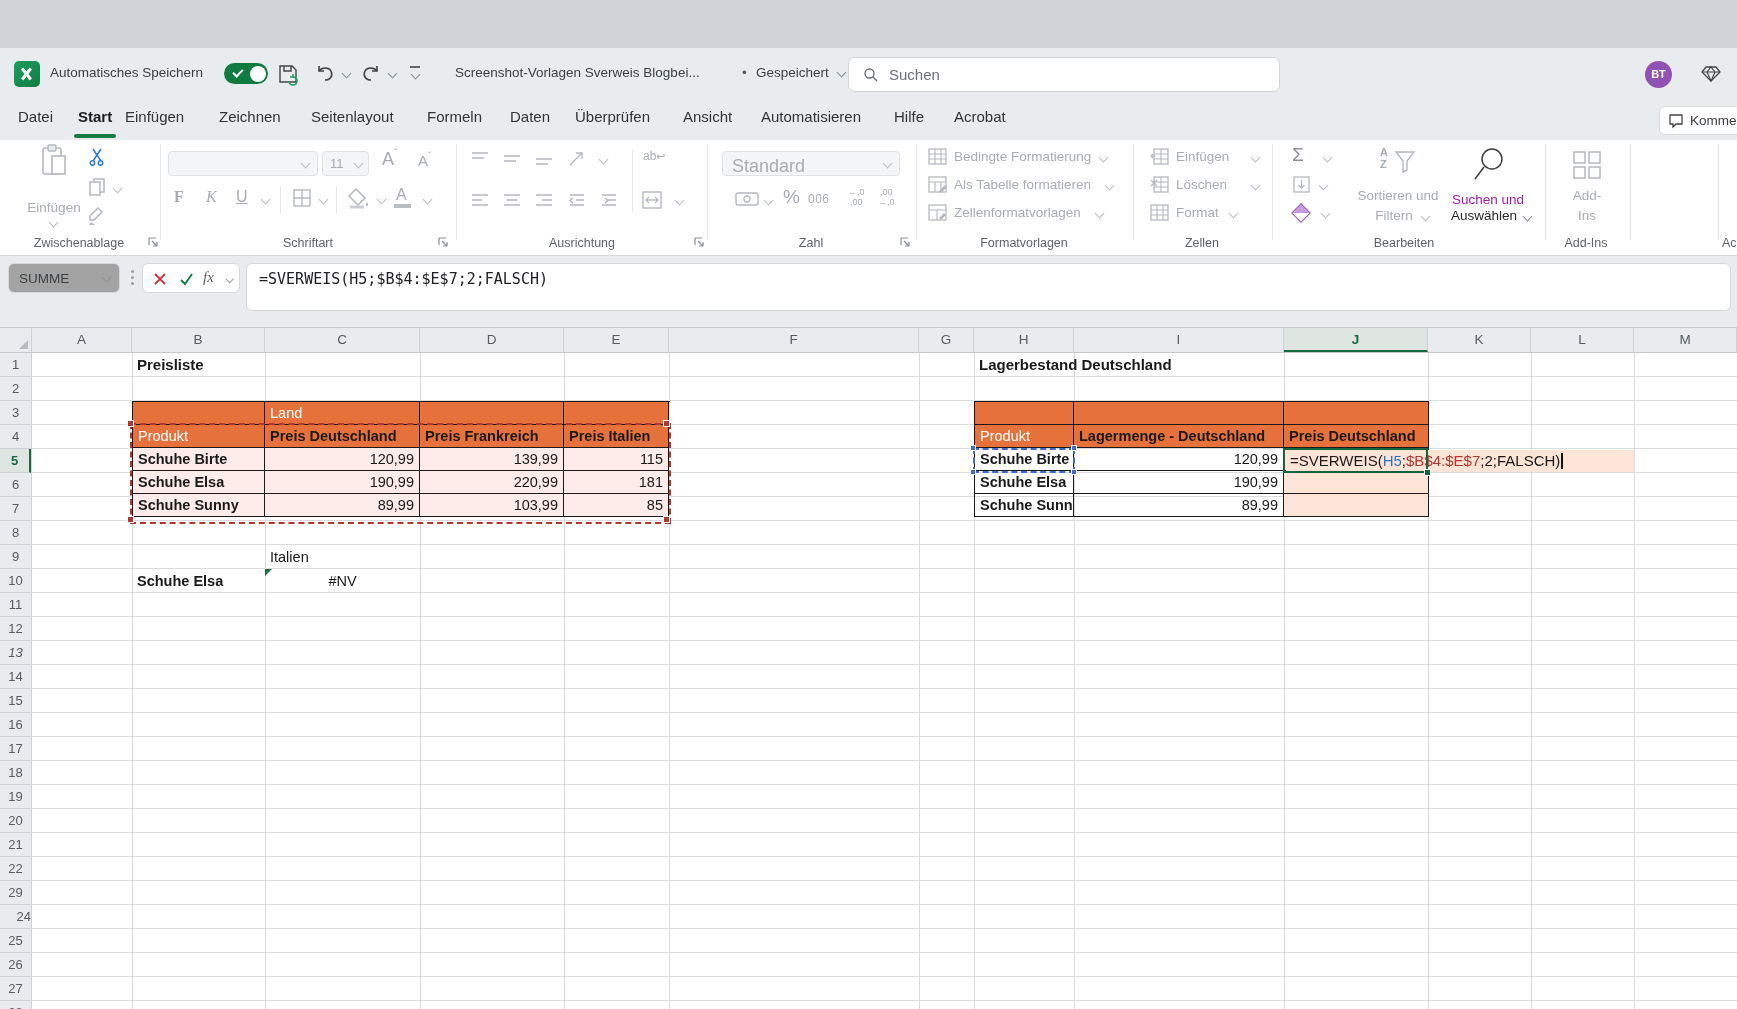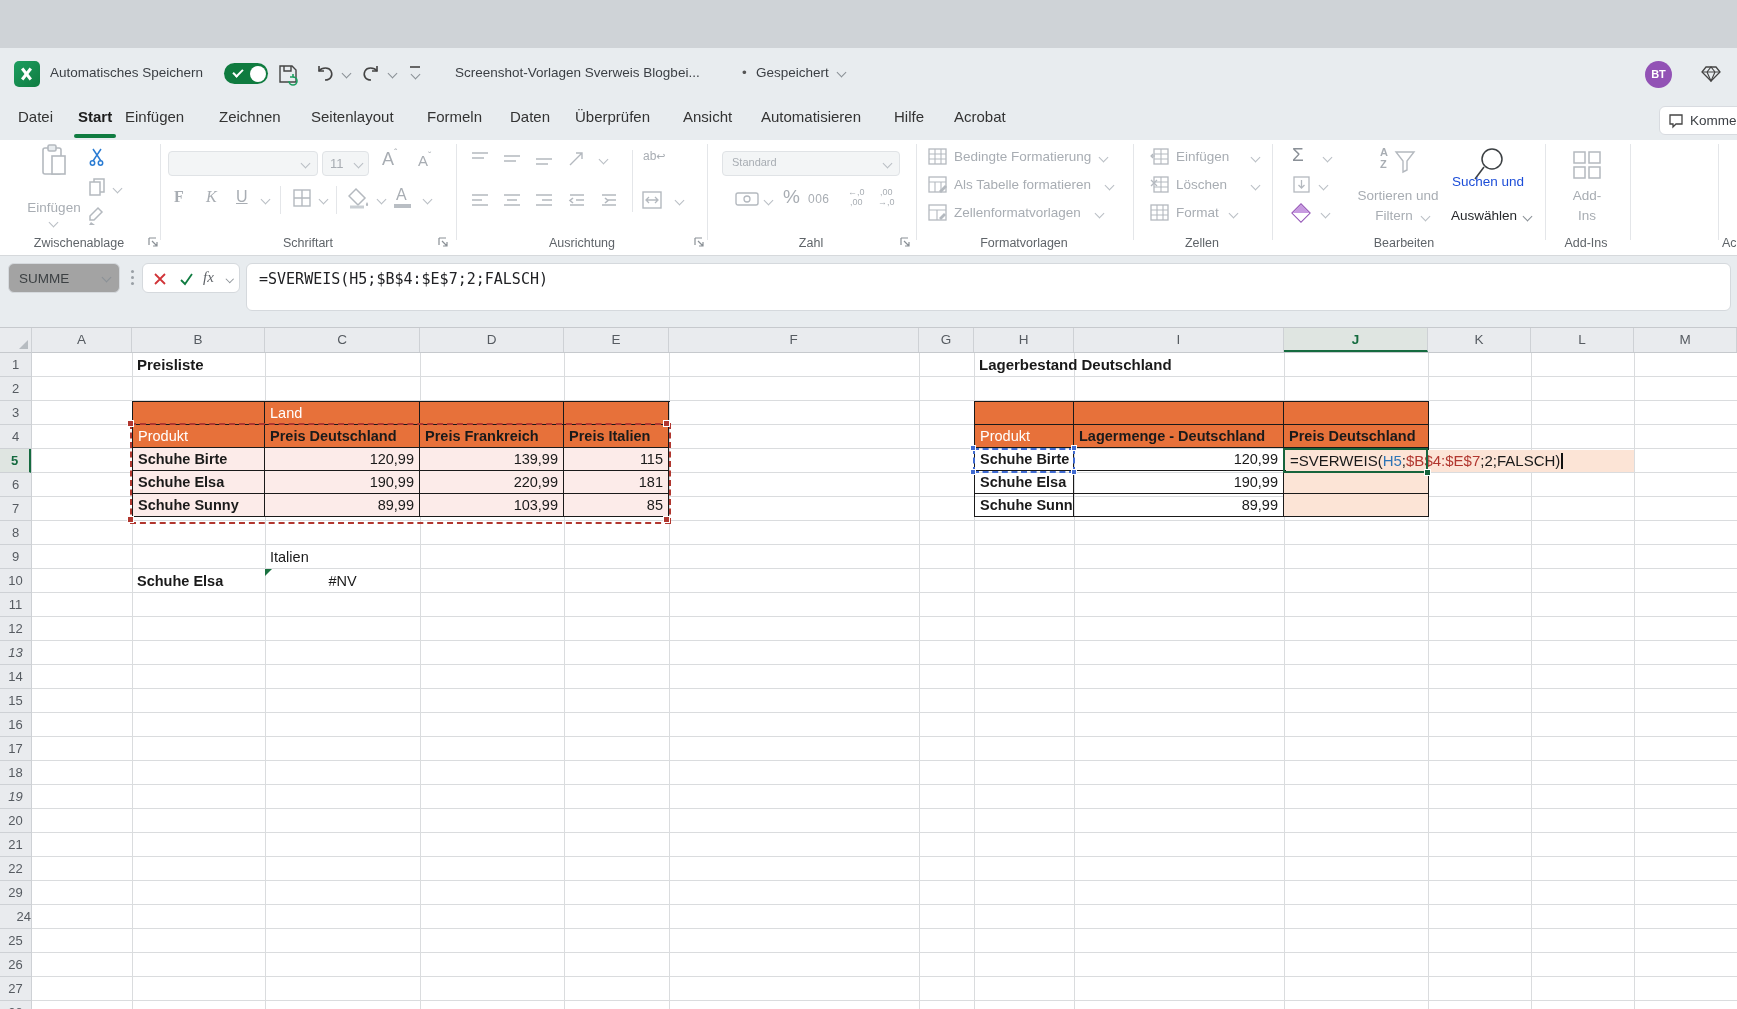--- a/index.html
+++ b/index.html
@@ -81,20 +81,27 @@
       <path d="M17 8c-3-4-10-4-12 0s0 9 6 9" fill="none" stroke="#444" stroke-width="1.6"></path>
       <path d="M17 3v5h-5" fill="none" stroke="#444" stroke-width="1.6"></path>
     </svg>
     <span class="ab chv" style="left:389px;top:22px;"></span>
     <div class="ab" style="left:410px;top:18px;width:10px;height:2px;background:#666;"></div>
     <span class="ab chv" style="left:412px;top:23px;"></span>
     <div class="ab t13" style="left:455px;top:17px;max-width:285px;overflow:hidden;white-space:nowrap;">Screenshot-Vorlagen Sverweis Blogbei...</div>
     <div class="ab t13" style="left:742px;top:17px;color:#555;">•</div>
     <div class="ab t13" style="left:756px;top:17px;">Gespeichert</div>
     <span class="ab chv" style="left:838px;top:21px;"></span>
+    <div class="ab" style="left:848px;top:9px;width:432px;height:35px;background:#fff;border:1px solid #d0d4d8;border-radius:7px;box-sizing:border-box;">
+      <svg class="ab" style="left:14px;top:9px;" width="16" height="16" viewBox="0 0 16 16">
+        <circle cx="6.5" cy="6.5" r="4.5" fill="none" stroke="#6b7075" stroke-width="1.4"></circle>
+        <path d="M10 10l4 4" stroke="#6b7075" stroke-width="1.4"></path>
+      </svg>
+      <div class="ab" style="left:40px;top:8px;font-size:15px;color:#6b7075;">Suchen</div>
+    </div>
     <div class="ab" style="left:1645px;top:13px;width:27px;height:27px;border-radius:50%;background:var(--purple,#9252b5);color:#fff;font-size:11px;font-weight:bold;text-align:center;line-height:27px;">BT</div>
     <svg class="ab" style="left:1700px;top:15px;" width="22" height="22" viewBox="0 0 22 22">
       <path d="M6 4h10l4 5-9 9-9-9z" fill="none" stroke="#444" stroke-width="1.3"></path>
       <path d="M2 9h18M11 18L7 9l4-5 4 5z" fill="none" stroke="#444" stroke-width="1.1"></path>
     </svg>
   </div>
 
   <div class="ab tabrow">
     <div class="ab" id="tabs" style="left:0;top:0;width:1737px;height:40px;">
         <div class="tab" style="left: 18px;">Datei</div>
@@ -207,21 +214,21 @@
       </g>
     </svg>
     <div class="ab dis" style="left:643px;top:9px;font-size:12px;"><span>ab</span><span style="font-size:11px;">↩</span></div>
     <svg class="ab" style="left:641px;top:50px;" width="22" height="20" viewBox="0 0 22 20">
       <rect x="2" y="2" width="18" height="16" fill="none" stroke="#b4b9bf" stroke-width="1.4"></rect>
       <path d="M6 10h10M8 7l-3 3 3 3M14 7l3 3-3 3" fill="none" stroke="#b4b9bf" stroke-width="1.3"></path>
     </svg>
     <span class="ab chv lt" style="left:676px;top:57px;"></span>
 
     <div class="combo" style="left:722px;top:11px;width:178px;">
-      <div class="ab dis" style="left:9px;top:4px;font-size:11px;">Standard</div>
+      <div class="ab dis" style="left:9px;top:4px;font-size:18px;">Standard</div>
       <span class="chv lt" style="position:absolute;right:8px;top:8px;"></span>
     </div>
     <svg class="ab" style="left:735px;top:50px;" width="24" height="18" viewBox="0 0 24 18">
       <rect x="1" y="3" width="22" height="12" rx="2" fill="none" stroke="#b4b9bf" stroke-width="1.4"></rect>
       <circle cx="12" cy="9" r="3" fill="none" stroke="#b4b9bf" stroke-width="1.3"></circle>
     </svg>
     <span class="ab chv lt" style="left:765px;top:57px;"></span>
     <div class="ab dis" style="left:783px;top:46px;font-size:19px;">%</div>
     <div class="ab dis" style="left:808px;top:52px;font-size:12px;letter-spacing:.5px;">006</div>
     <div class="ab dis" style="left:848px;top:47px;font-size:9px;line-height:10px;text-align:center;">
@@ -291,21 +298,21 @@
       </svg>
       <div class="bigbtnlabel dis" style="left:52px;top:44px;">Sortieren und</div>
       <div class="bigbtnlabel dis" style="left:48px;top:64px;">Filtern</div>
       <span class="chv lt" style="position:absolute;left:76px;top:69px;"></span>
     </div>
     <div class="ab" style="left:1440px;top:4px;width:100px;height:86px;">
       <svg class="ab" style="left:32px;top:2px;" width="34" height="36" viewBox="0 0 34 36">
         <circle cx="20" cy="13" r="10" fill="none" stroke="#3c4043" stroke-width="1.5"></circle>
         <path d="M12 21L3 33" stroke="#3c4043" stroke-width="1.5"></path>
       </svg>
-      <div class="bigbtnlabel" style="left:48px;top:30px;color:#1d4ed8;">Suchen und</div>
+      <div class="bigbtnlabel" style="left:48px;top:48px;color:#a21caf;">Suchen und</div>
       <div class="bigbtnlabel" style="left:44px;top:64px;color:#26282b;">Auswählen</div>
       <span class="chv" style="position:absolute;left:84px;top:69px;"></span>
     </div>
 
     <div class="ab" style="left:1556px;top:4px;width:62px;height:86px;">
       <svg class="ab" style="left:16px;top:6px;" width="30" height="30" viewBox="0 0 30 30">
         <g fill="none" stroke="#b4b9bf" stroke-width="1.5">
           <rect x="2" y="2" width="11" height="11"></rect>
             <rect x="17" y="2" width="11" height="11"></rect>
           <rect x="2" y="17" width="11" height="11"></rect>
@@ -502,21 +509,21 @@
       <div class="rowhead" style="top: 192px;">9</div>
       <div class="rowhead" style="top: 216px;">10</div>
       <div class="rowhead" style="top: 240px;">11</div>
       <div class="rowhead" style="top: 264px;">12</div>
       <div class="rowhead" style="top: 288px; font-style: italic;">13</div>
       <div class="rowhead" style="top: 312px;">14</div>
       <div class="rowhead" style="top: 336px;">15</div>
       <div class="rowhead" style="top: 360px;">16</div>
       <div class="rowhead" style="top: 384px;">17</div>
       <div class="rowhead" style="top: 408px;">18</div>
-      <div class="rowhead" style="top: 432px; font-style: italic;">19</div>
+      <div class="rowhead" style="top: 432px;">19</div>
       <div class="rowhead" style="top: 456px;">20</div>
       <div class="rowhead" style="top: 480px;">21</div>
       <div class="rowhead" style="top: 504px;">22</div>
       <div class="rowhead" style="top: 528px;">29</div>
       <div class="rowhead" style="top: 552px; text-align: right;">24</div>
       <div class="rowhead" style="top: 576px;">25</div>
       <div class="rowhead" style="top: 600px;">26</div>
       <div class="rowhead" style="top: 624px;">27</div>
       <div class="rowhead" style="top: 648px;">28</div>
       <div class="rowhead" style="top: 672px;">29</div>

